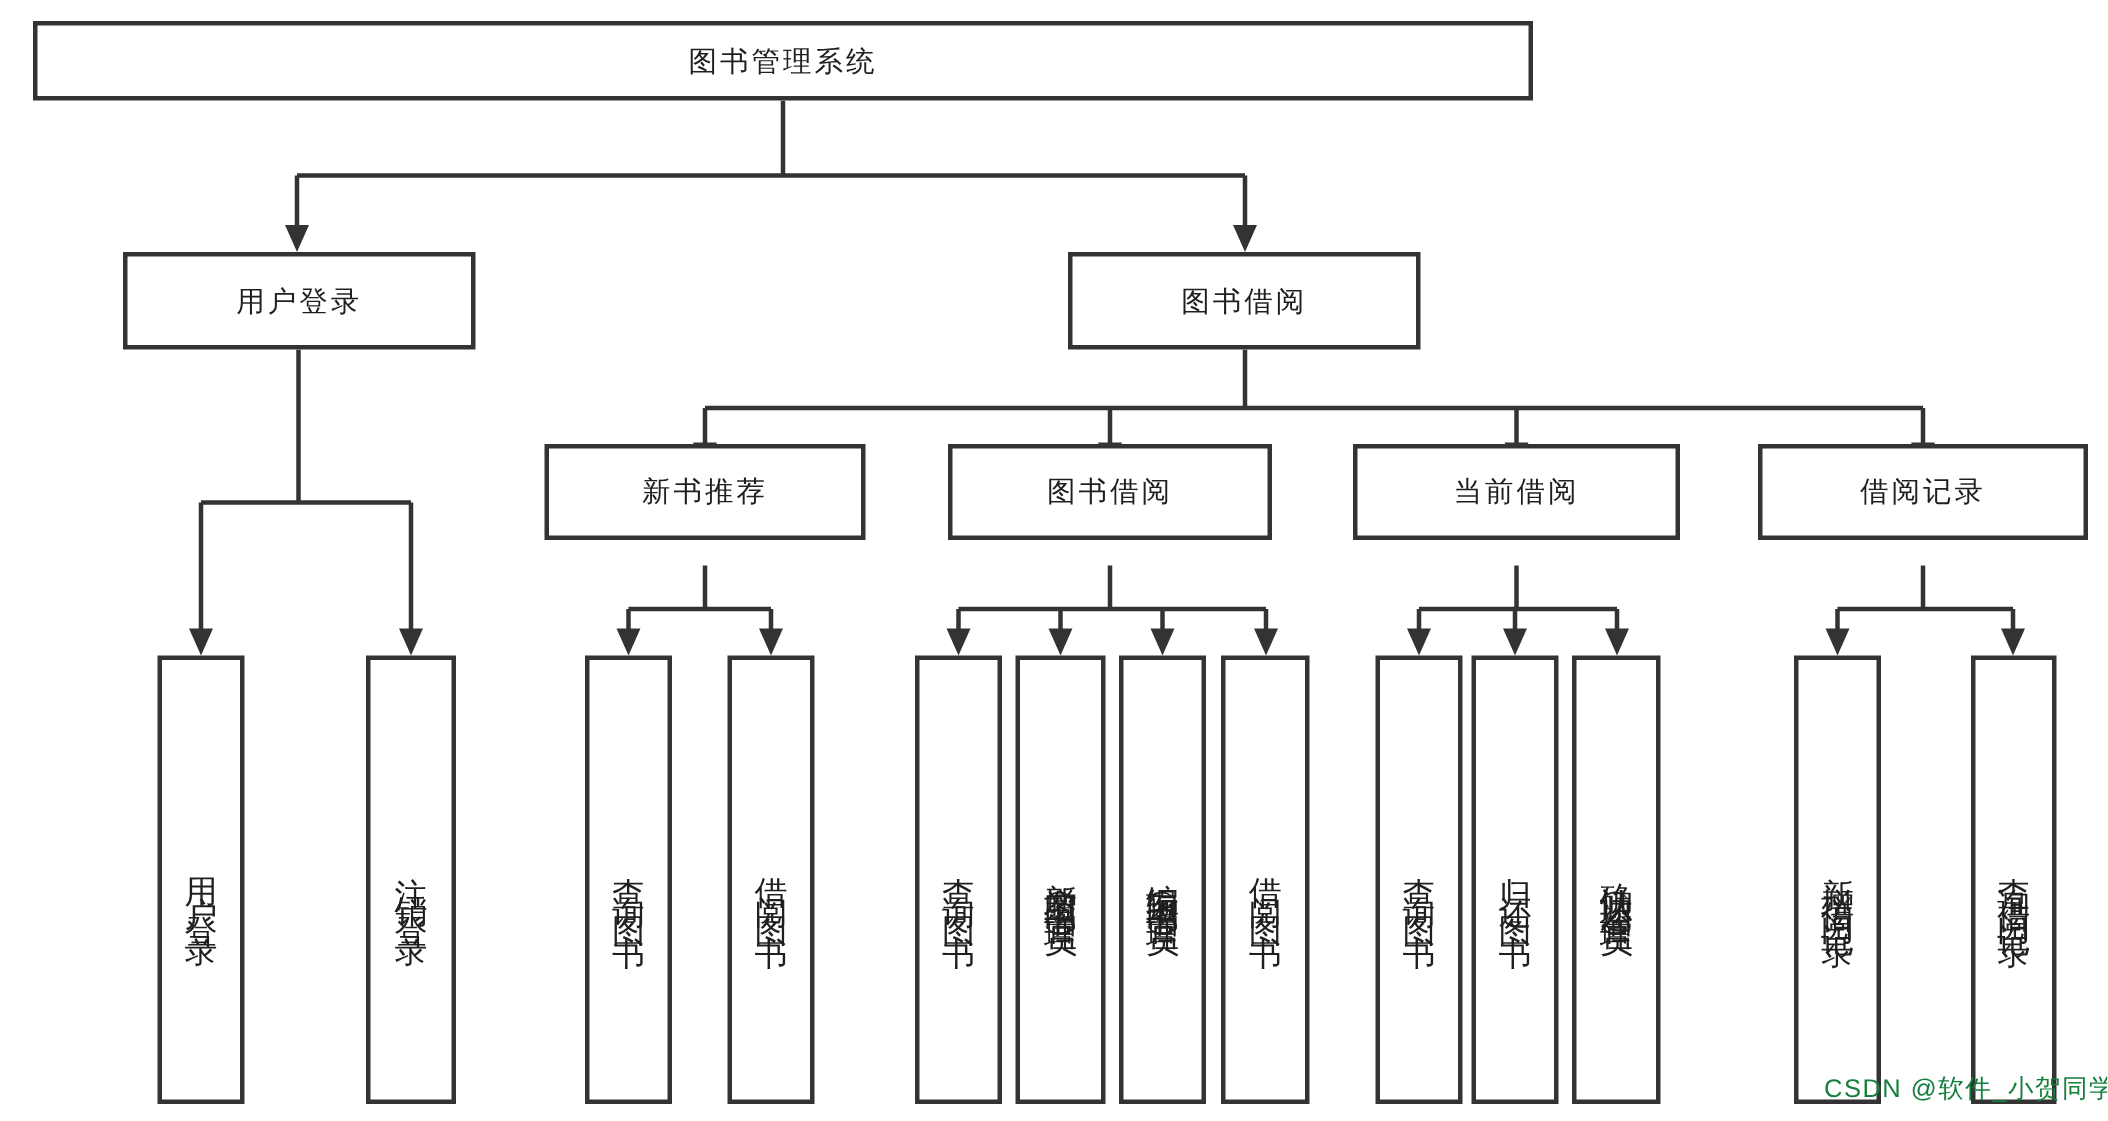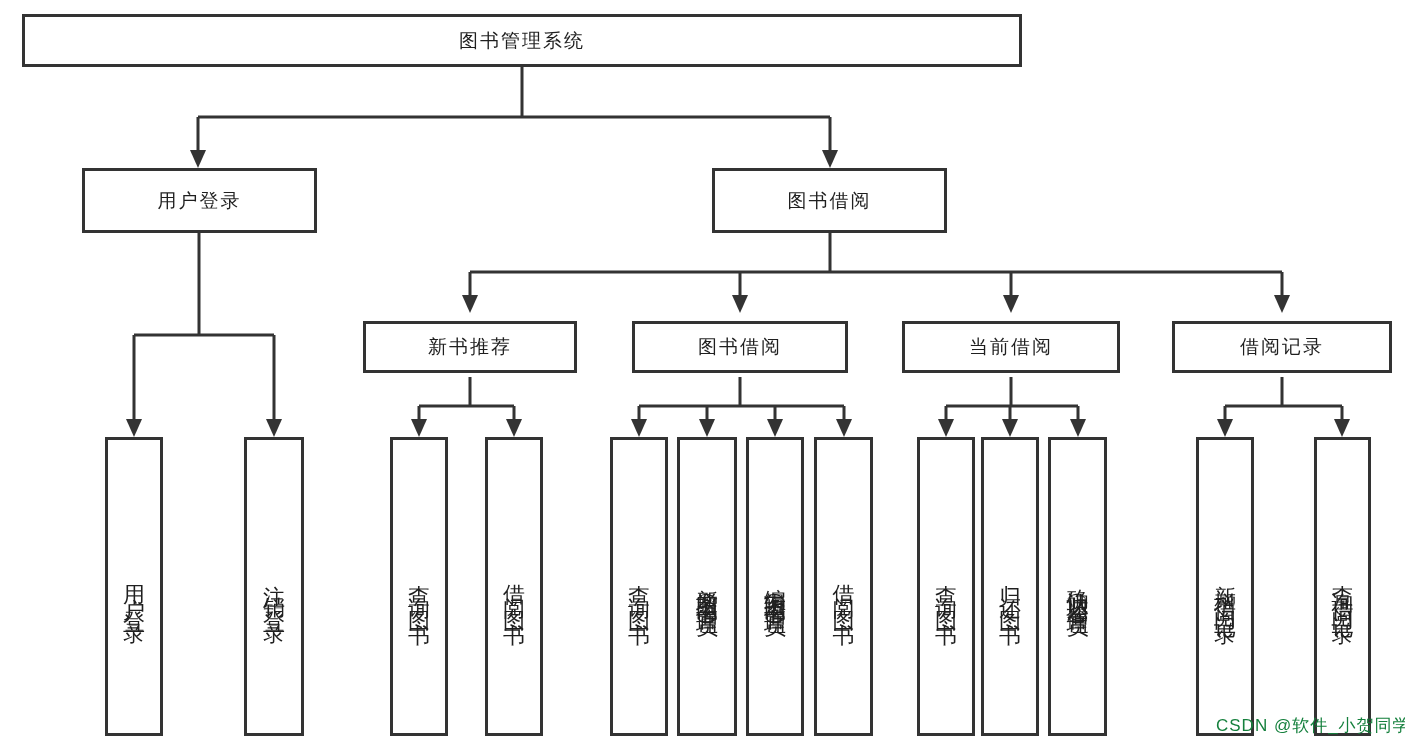--- a/index.html
+++ b/index.html
@@ -8,21 +8,21 @@
     font-family:"Liberation Sans",sans-serif;overflow:hidden;
   }
   .box{
     position:absolute;box-sizing:border-box;border:3px solid #333333;
     background:#ffffff;display:flex;align-items:center;justify-content:center;
     color:#1f1f1f;
   }
   .hbox{font-size:19px;letter-spacing:2px;white-space:nowrap;}
   .root{left:22px;top:14px;width:1000px;height:53px;}
   .lvl2{top:168px;height:65px;width:235px;}
-  .lvl3{top:321px;height:52px;}
+  .lvl3{top:296px;height:64px;}
   .vbox{top:437px;height:299px;}
   .vtext{writing-mode:vertical-rl;font-size:22px;line-height:1;white-space:nowrap;}
   .ls4{letter-spacing:13px;padding-top:13px;}
   .ls6{letter-spacing:8px;padding-top:8px;}
   .ls10{letter-spacing:4px;padding-top:4px;}
   .lines{position:absolute;left:0;top:0;pointer-events:none;}
   .watermark{
     position:absolute;left:1216px;top:714px;font-size:17px;color:#15803d;
     letter-spacing:1px;white-space:nowrap;z-index:5;
   }

